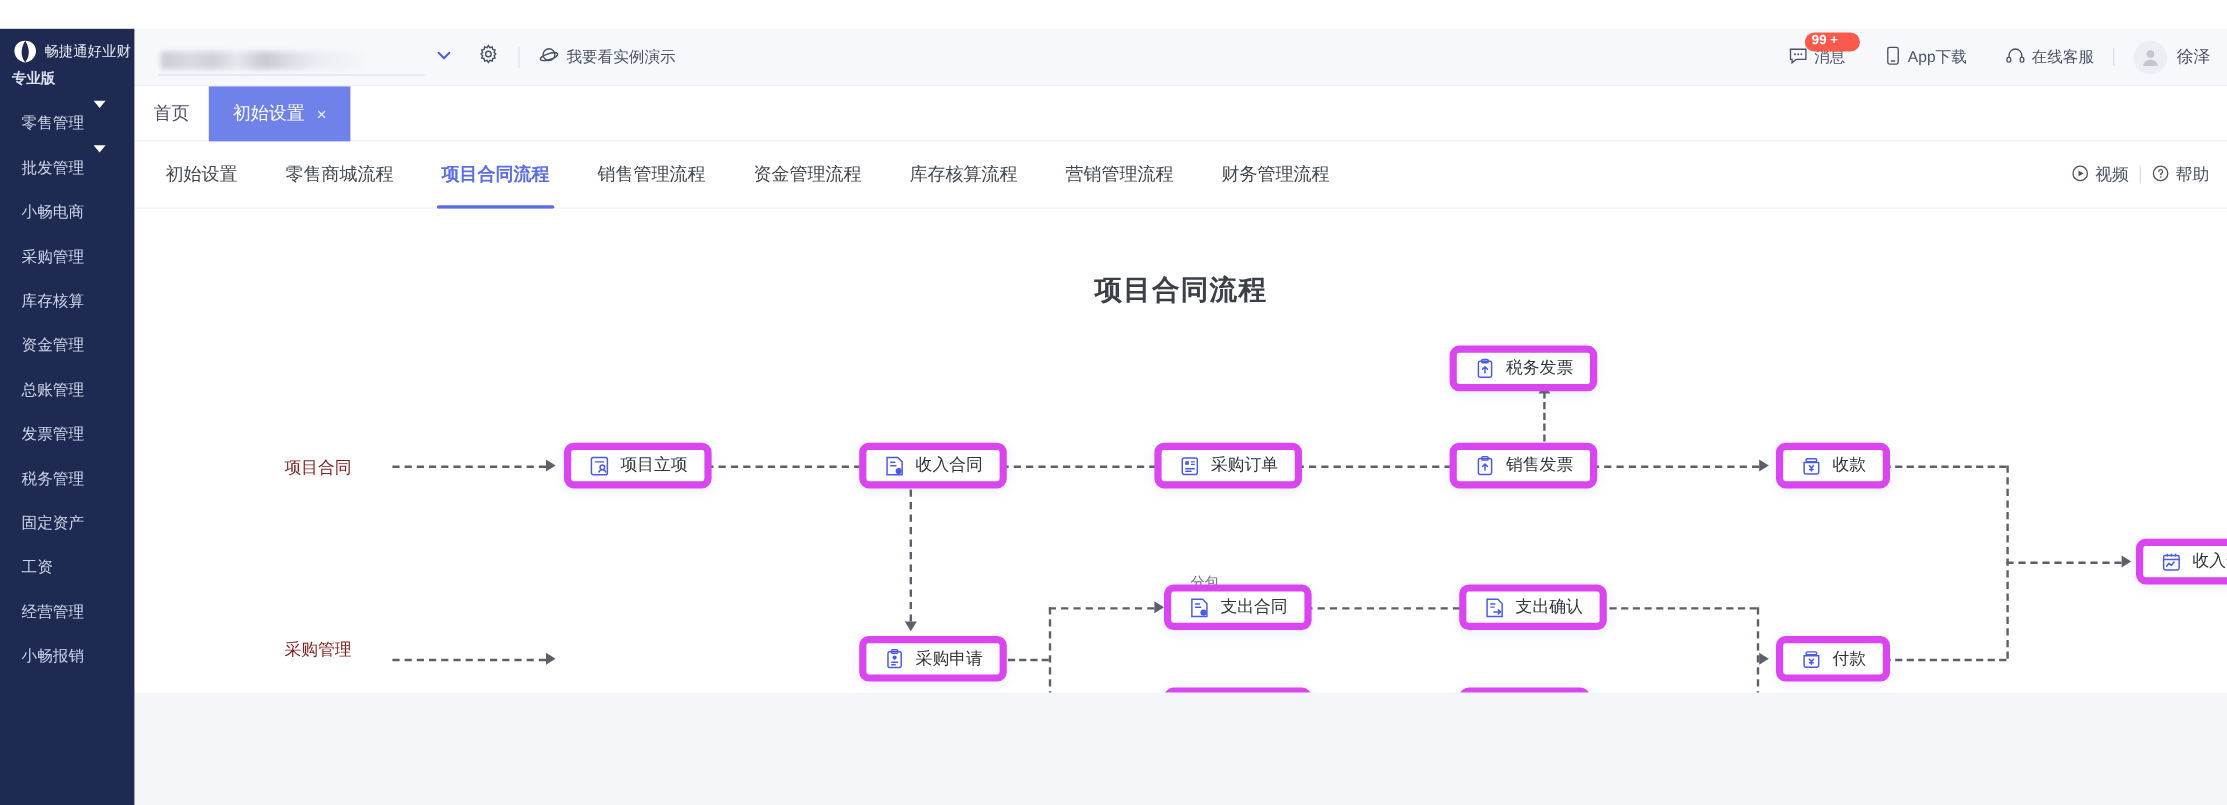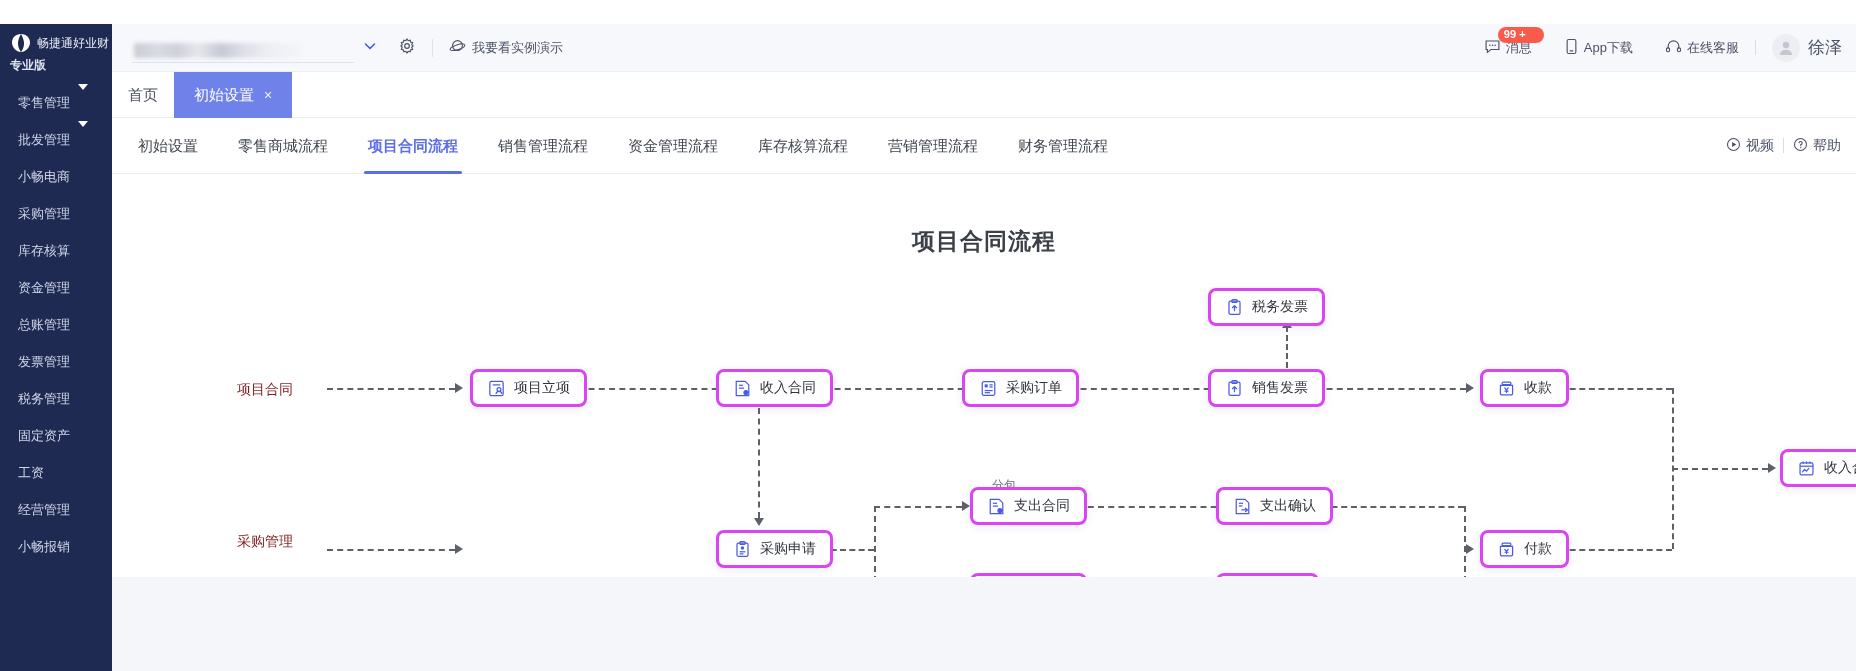--- a/index.html
+++ b/index.html
@@ -60,21 +60,21 @@
              cursor:pointer; position:relative; padding:0 16px; white-space:nowrap;}
   .badge {
     position:absolute; top:-11px; left:30px;
     background:#fa5a4b; color:#fff; font-size:11px; font-weight:bold;
     border-radius:9px; padding:1px 18px 2px 6px; line-height:13px; white-space:nowrap;
   }
   .avatar {
     width:28px; height:28px; border-radius:50%; background:#eceef3;
     display:flex; align-items:center; justify-content:center; margin:0 8px 0 16px; flex:0 0 28px;
   }
-  .uname { font-size:17px; color:#4b5166; white-space:nowrap; }
+  .uname { font-size:14px; color:#4b5166; white-space:nowrap; }
 
   
   .pagetabs {
     position:absolute; left:112px; top:72px; right:0; height:46px;
     background:#fff; display:flex; align-items:center; 
     border-bottom:1px solid #edeef3;
   }
   .ptab { font-size:15px; color:#4b5166; padding:0 16px; height:46px; line-height:46px; cursor:pointer;}
   .ptab.active {
     background:#6e82ea; color:#fff; display:flex; align-items:center; gap:10px;
@@ -104,21 +104,21 @@
   
   .canvas { position:absolute; left:112px; top:174px; right:0; bottom:0; background:#fff; overflow:hidden;}
   .flow-title {
     position:absolute; left:0; right:0; top:52px; text-align:center;
     font-size:23px; color:#3b3f48; font-weight:bold; letter-spacing:1px;
   }
   .swimlabel { position:absolute; font-size:14px; color:#7f1d1d; white-space:nowrap; }
 
   .node {
     position:absolute; display:flex; align-items:center; gap:8px;
-    background:#fff; border:3px solid #d946ef; border-radius:8px;
+    background:#fff; border:6px solid #d946ef; border-radius:8px;
     padding:0 14px; height:38px; white-space:nowrap;
     box-shadow: 0 2px 9px rgba(110,130,234,.15);
     cursor:pointer;
   }
   .node .nlabel { font-size:14px; color:#30343c; }
   .node svg { display:block; }
   .hline { position:absolute; height:0; border-top:2px dashed #5c6068; }
   .vline2 { position:absolute; width:0; border-left:2px dashed #5c6068; }
   .arrow-r {
     position:absolute; width:0; height:0;

